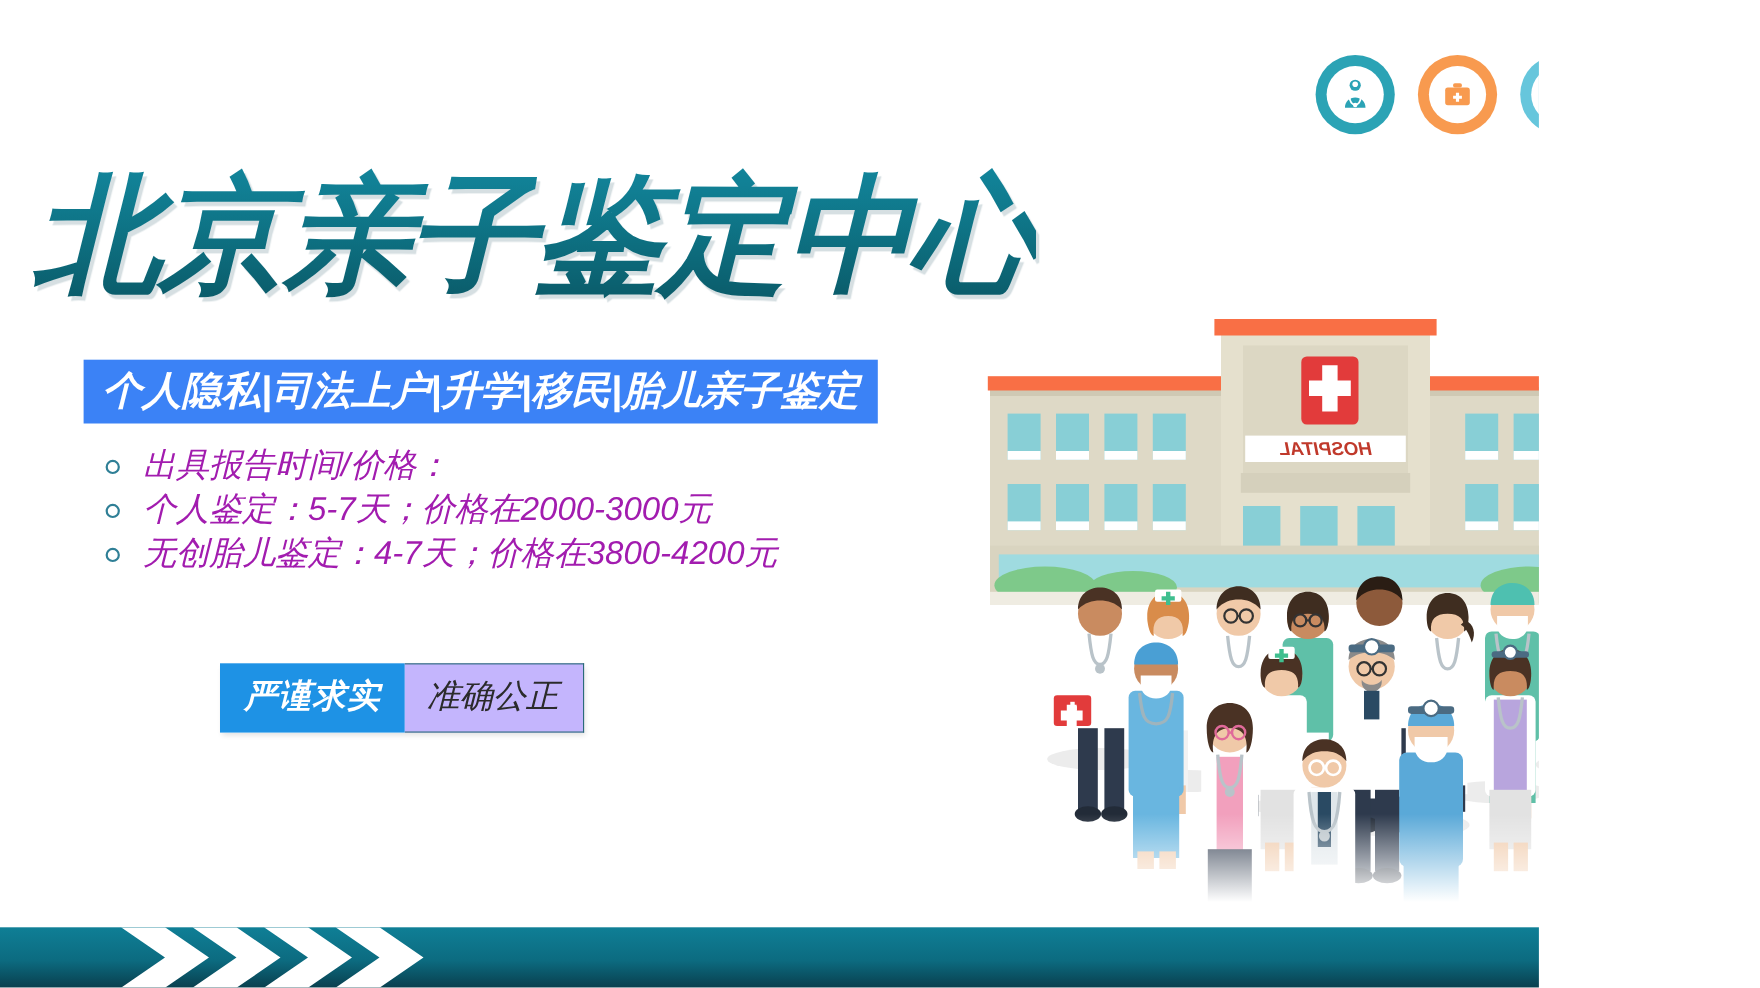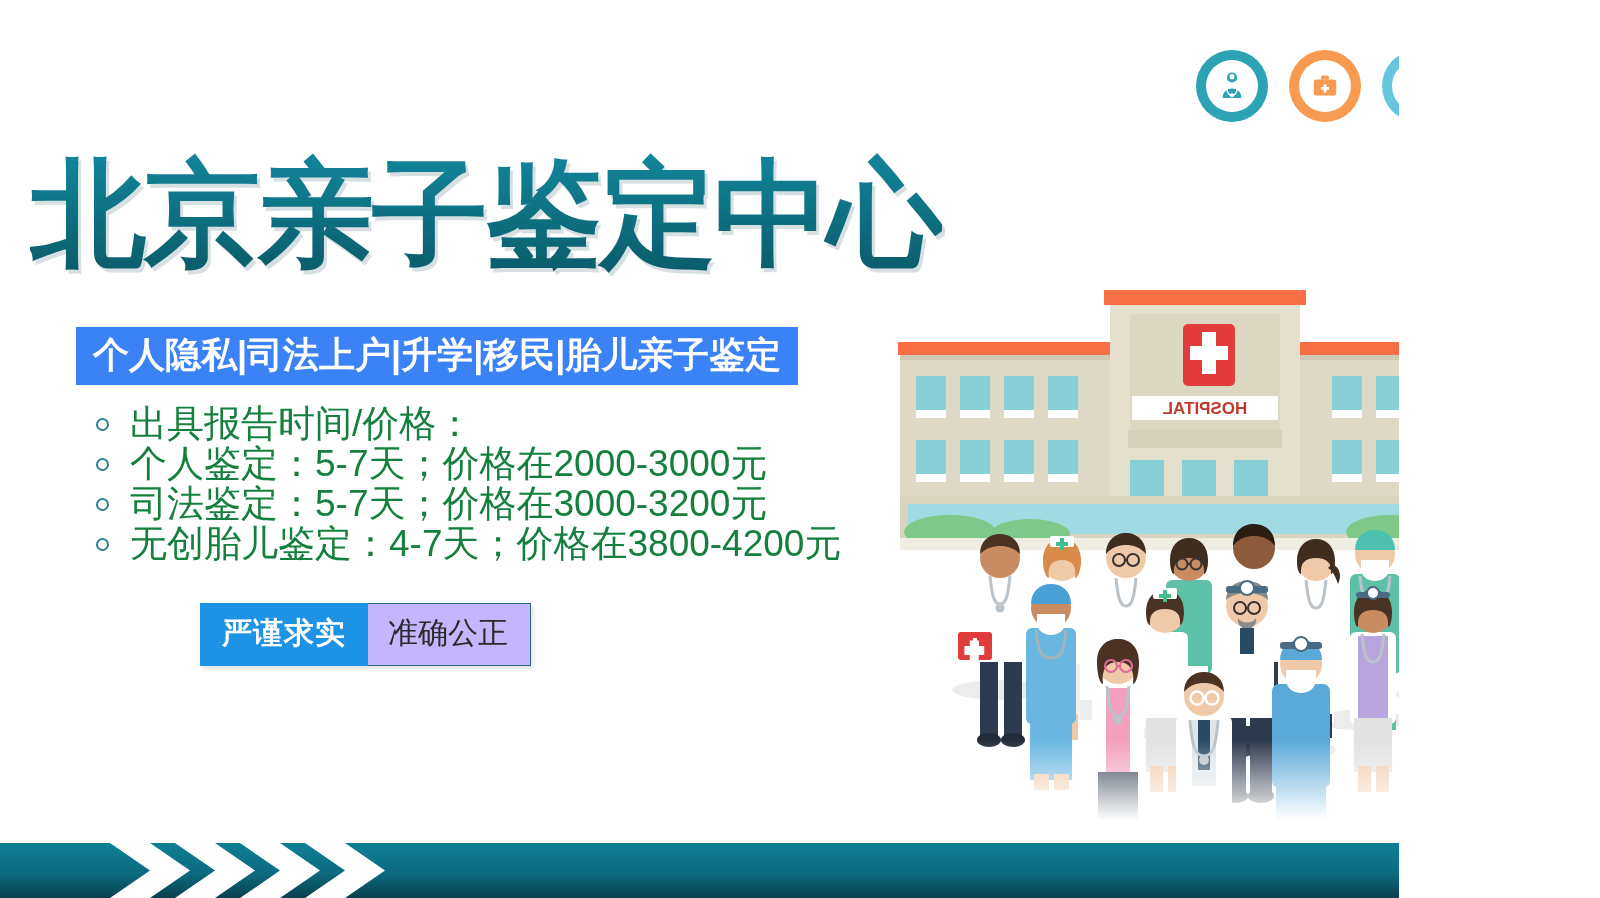--- a/index.html
+++ b/index.html
@@ -4,21 +4,21 @@
 <title>北京亲子鉴定中心</title>
 <style>
   html,body{margin:0;padding:0;}
   body{
     width:1600px;height:898px;
     background:#ffffff;
     font-family:"Liberation Sans","DejaVu Sans",sans-serif;
     overflow:hidden;
     position:relative;
   }
-  .poster{position:relative;width:1399px;height:898px;background:#fff;overflow:hidden;}
+  .poster{position:relative;width:1399px;height:898px;background:#fff;overflow:hidden;font-style:italic;}
 
   
   .icon-row{
     position:absolute;top:50px;left:1196px;
     display:flex;gap:21px;align-items:center;
   }
   .icon-badge{
     width:72px;height:72px;border-radius:50%;
     display:flex;align-items:center;justify-content:center;
     box-sizing:border-box;
@@ -56,23 +56,23 @@
     line-height:1.05;
   }
 
   
   .bullets{
     position:absolute;left:92px;top:404px;
     list-style:none;margin:0;padding:0;
   }
   .bullets li{
     position:relative;
-    font-size:37px;
+    font-size:30px;
     line-height:40px;
-    color:#15803d;
+    color:#a21caf;
     padding-left:38px;
     margin-bottom:0px;
     white-space:nowrap;
     font-weight:400;
   }
   .bullets li .bullet-mark{
     position:absolute;left:4px;top:14px;
     width:13px;height:13px;border-radius:50%;
     border:2px solid #2f7f96;
     box-sizing:border-box;
@@ -194,24 +194,20 @@
   <div class="sub-banner">个人隐私|司法上户|升学|移民|胎儿亲子鉴定</div>
 
   <ul class="bullets">
     <li>
       <span class="bullet-mark"></span>
       <span>出具报告时间/价格：</span>
     </li>
     <li>
       <span class="bullet-mark"></span>
       <span>个人鉴定：5-7天；价格在2000-3000元</span>
-    </li>
-    <li>
-      <span class="bullet-mark"></span>
-      <span>司法鉴定：5-7天；价格在3000-3200元</span>
     </li>
     <li>
       <span class="bullet-mark"></span>
       <span>无创胎儿鉴定：4-7天；价格在3800-4200元</span>
     </li>
   </ul>
 
   <div class="slogan">
     <div class="blue-box">严谨求实</div>
     <div class="white-box">准确公正</div>

